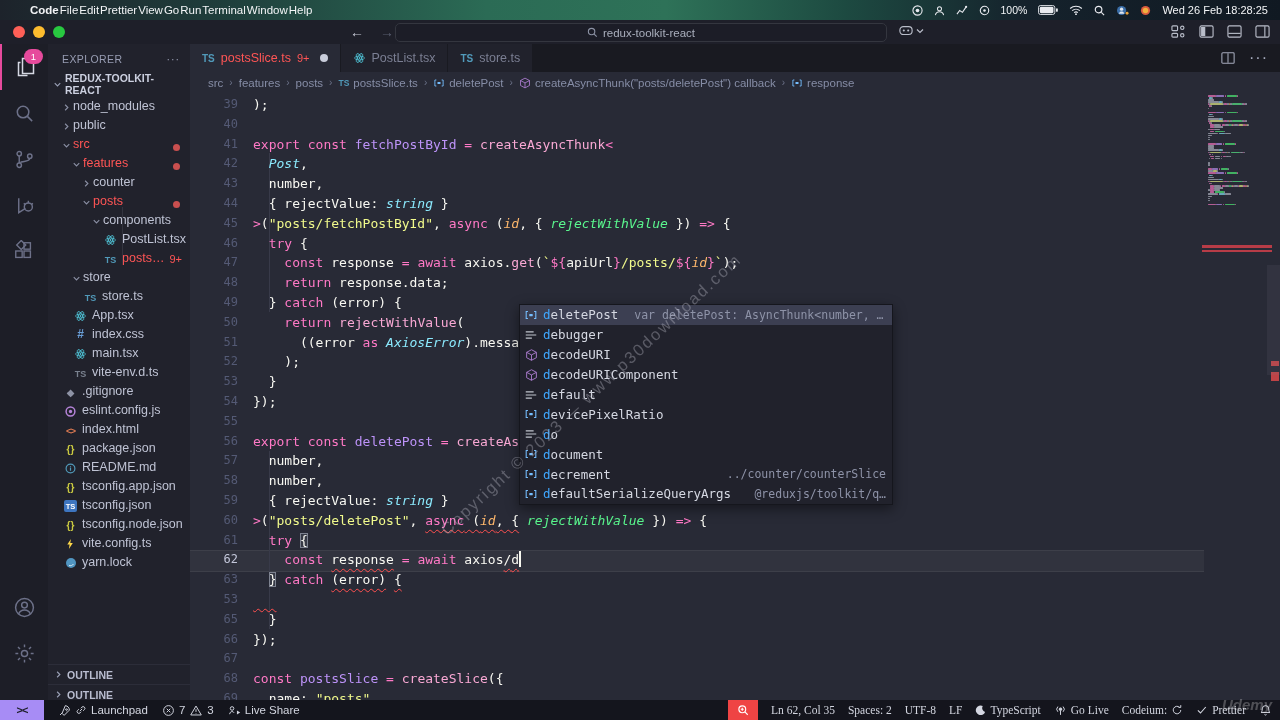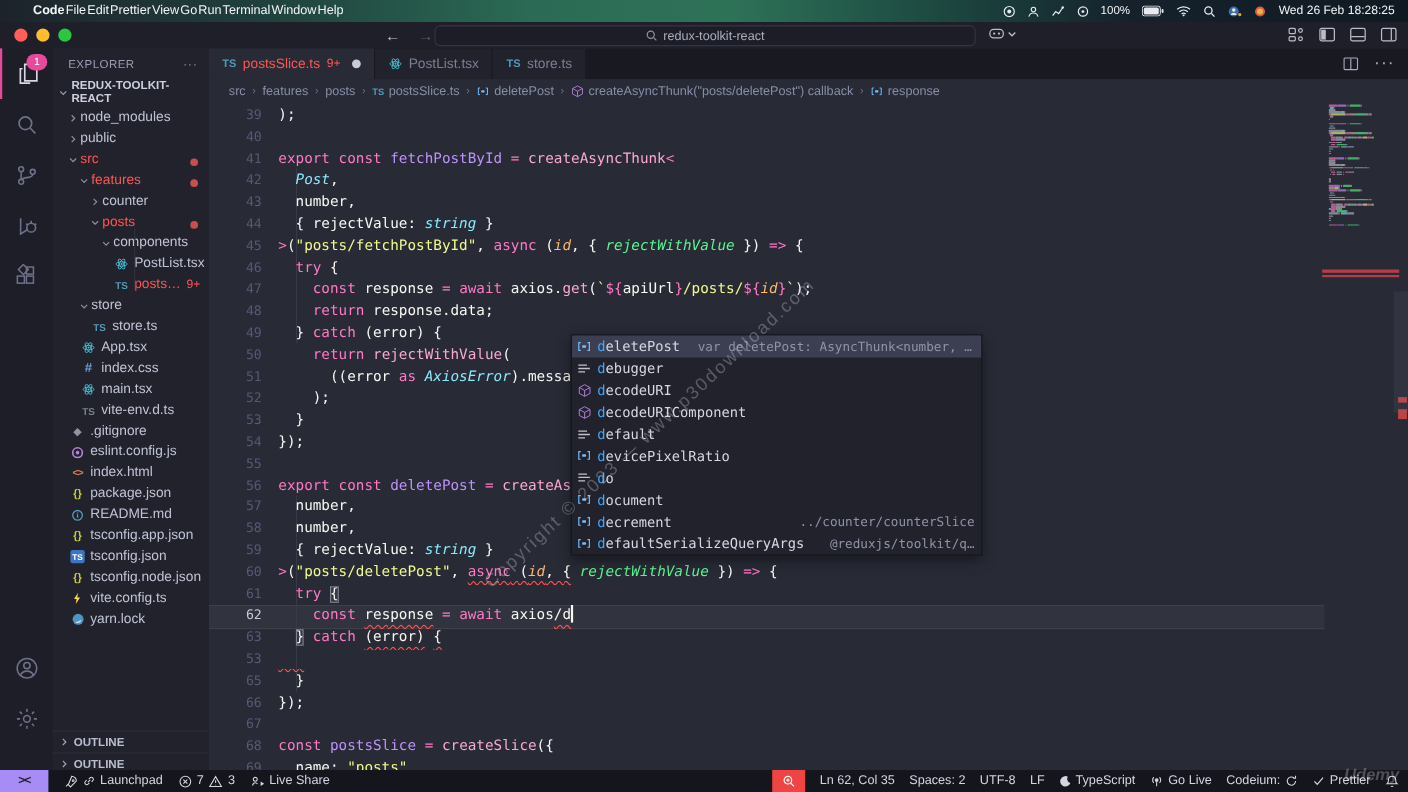--- a/index.html
+++ b/index.html
@@ -103,21 +103,21 @@
   .minimap{position:absolute;left:1018px;top:2px;width:60px;}
   .mrow{height:2.1px;white-space:nowrap;font-size:0;}
   .mrow i{display:inline-block;height:1.5px;border-radius:.5px;}
   .mm-red{position:absolute;left:0;width:70px;background:#b73c47;}
   .ovr-mark{position:absolute;width:8px;background:rgba(241,76,76,.75);right:1px;}
   .scroll-thumb{position:absolute;right:0;top:172px;width:13px;height:110px;background:rgba(120,124,140,.12);}
   
   .statusbar{position:absolute;left:0;top:700px;width:1280px;height:20px;background:#14151d;
     display:flex;align-items:center;color:#d3d6e0;font-size:11.5px;}
   .sb-left,.sb-right{display:flex;align-items:center;height:20px;}
-  .sb-right{margin-left:auto;gap:13px;padding-right:8px;}
+  .sb-right{margin-left:auto;gap:13px;padding-right:8px;font-family:Liberation Serif, serif;}
   .remote{width:44px;height:20px;background:#a78cf5;color:#1c1d27;font-weight:bold;font-size:11px;
     display:flex;align-items:center;justify-content:center;letter-spacing:-1px;}
   .sb-item{display:flex;align-items:center;gap:4px;}
   .sb-left .sb-item{margin-left:14px;}
   .zoom-badge{width:30px;height:20px;background:#ef4444;display:flex;align-items:center;justify-content:center;}
   
   .wm-diag{position:absolute;left:437px;top:525px;transform:rotate(-43deg);transform-origin:0 0;
     color:rgba(198,200,212,.34);font-size:16.5px;letter-spacing:2px;white-space:nowrap;z-index:60;pointer-events:none;}
   .wm-corner{position:absolute;right:8px;top:696px;font-size:15px;font-style:italic;font-weight:bold;
     color:rgba(255,255,255,.25);z-index:70;pointer-events:none;}

